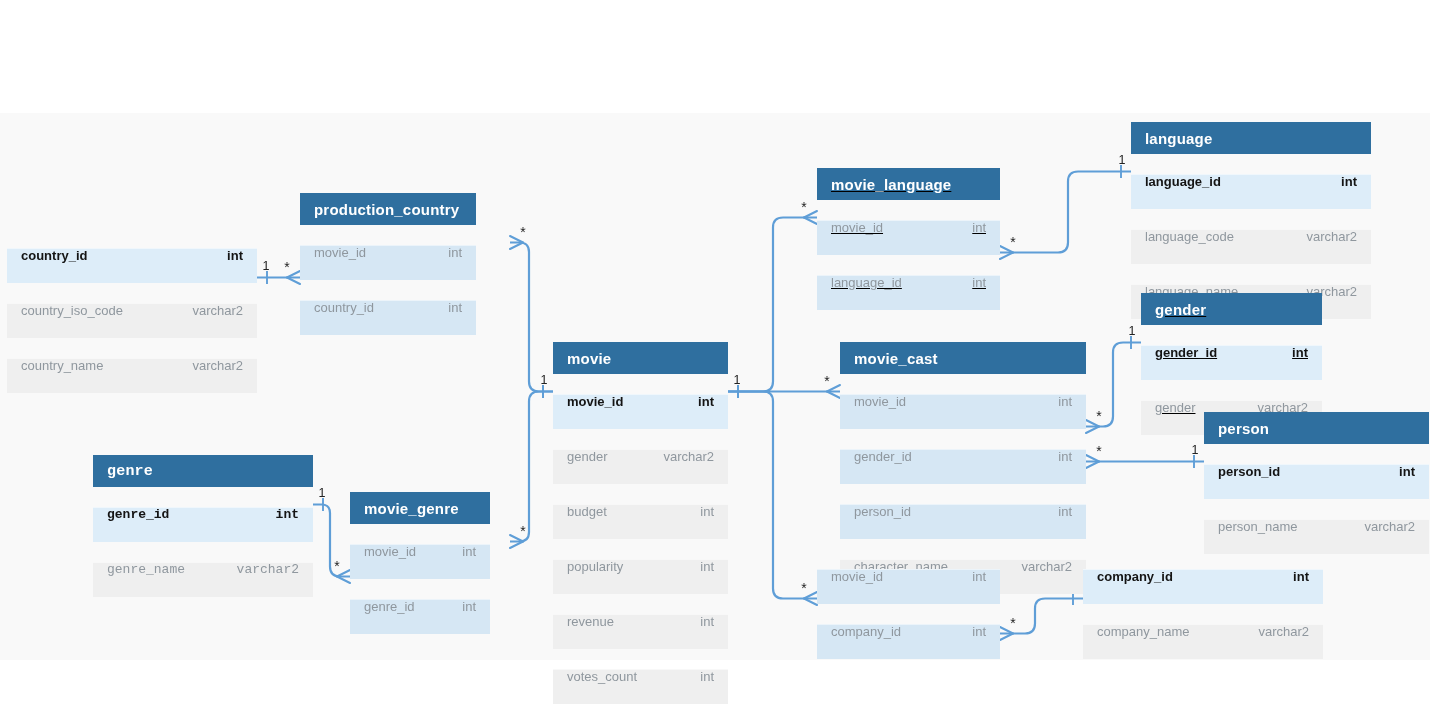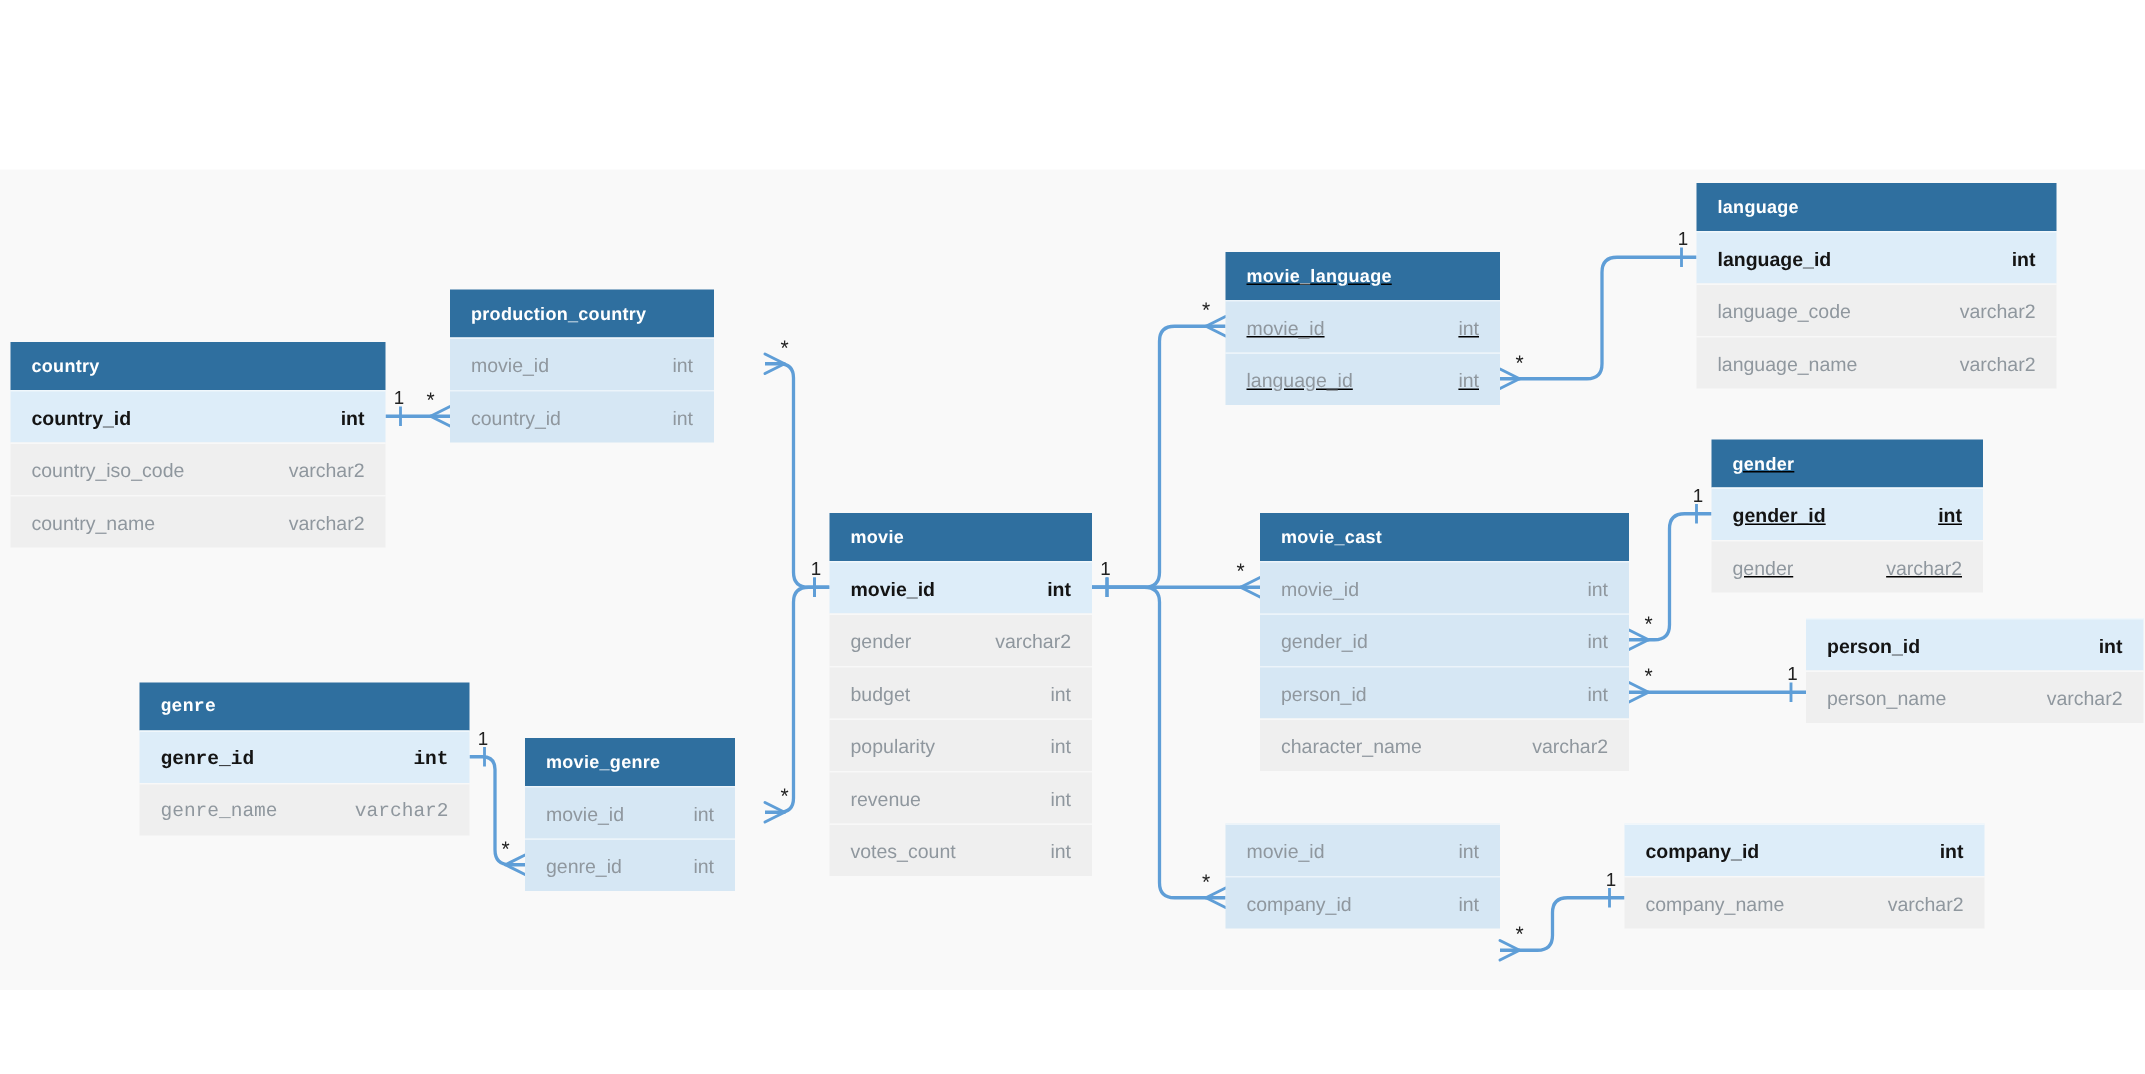--- a/index.html
+++ b/index.html
@@ -27,26 +27,26 @@
   #wires{position:absolute;left:0;top:0;}
   .conn{fill:none;stroke:var(--wire);stroke-width:2.2px;}
   .marker{stroke:var(--wire);fill:none;}
   .prong{stroke-width:2px;stroke-linecap:round;}
   .tick{stroke-width:1.9px;stroke-linecap:butt;}
   .card-label{fill:var(--card-text);font-size:12.5px;font-family:"Liberation Sans","DejaVu Sans",sans-serif;}
   .card-label.many{font-size:14px;}
   .table{position:absolute;font-size:13px;line-height:1;cursor:default;}
   .t-header{
     height:32px;background:var(--header-bg);color:var(--header-text);
-    font-weight:bold;font-size:12px;display:flex;align-items:center;
+    font-weight:bold;font-size:15px;display:flex;align-items:center;
     padding:15px 14px;letter-spacing:.2px;
   }
   .t-row{
-    height:35px;display:flex;align-items:center;justify-content:space-between;
-    padding:0 14px;border-top:1px solid rgba(255,255,255,.55);
+    height:35px;display:flex;align-items:flex-start;justify-content:space-between;
+    padding:0 14px;border-top:1px solid rgba(255,255,255,.55);margin-top:20px;
   }
   .t-row.pk{background:var(--pk-bg);color:var(--pk-text);font-weight:bold;}
   .t-row.fk{background:var(--fk-bg);color:var(--row-text);}
   .t-row.plain{background:var(--plain-bg);color:var(--row-text);}
   .c-name{white-space:nowrap;}
   .c-type{white-space:nowrap;padding-left:12px;}
 </style>
 </head>
 <body>
 
@@ -133,23 +133,20 @@
         <g>
           <path class="conn" d="M 1083 598.5 L 1045 598.5 Q 1035 598.5 1035 608.5 L 1035 623.5 Q 1035 633.5 1025 633.5 L 1000 633.5"></path>
           <line class="marker tick" x1="1073" x2="1073" y1="592" y2="605"></line>
           <text class="card-label one" x="1074" y="590.5" text-anchor="middle">1</text>
           <line class="marker prong" x1="1013" y1="633.5" x2="1000" y2="627"></line>
           <line class="marker prong" x1="1013" y1="633.5" x2="1000" y2="640"></line>
           <text class="card-label many" x="1013" y="627.5" text-anchor="middle">*</text>
         </g>
       </svg>
   <div class="table" style="left: 7px; top: 115px; width: 250px;">
-        <div class="t-header">
-          <span>country</span>
-        </div>
         <div class="t-row pk">
           <span class="c-name">country_id</span>
           <span class="c-type">int</span>
         </div>
         <div class="t-row plain">
           <span class="c-name">country_iso_code</span>
           <span class="c-type">varchar2</span>
         </div>
         <div class="t-row plain">
           <span class="c-name">country_name</span>
@@ -256,20 +253,23 @@
         <div class="t-row fk">
           <span class="c-name">person_id</span>
           <span class="c-type">int</span>
         </div>
         <div class="t-row plain">
           <span class="c-name">character_name</span>
           <span class="c-type">varchar2</span>
         </div>
       </div>
       <div class="table" style="left: 1204px; top: 299px; width: 225px;">
+        <div class="t-header">
+          <span>person</span>
+        </div>
         <div class="t-row pk">
           <span class="c-name">person_id</span>
           <span class="c-type">int</span>
         </div>
         <div class="t-row plain">
           <span class="c-name">person_name</span>
           <span class="c-type">varchar2</span>
         </div>
       </div>
       <div class="table" style="left: 93px; top: 342px; width: 220px; font-family: Liberation Mono, monospace;">

